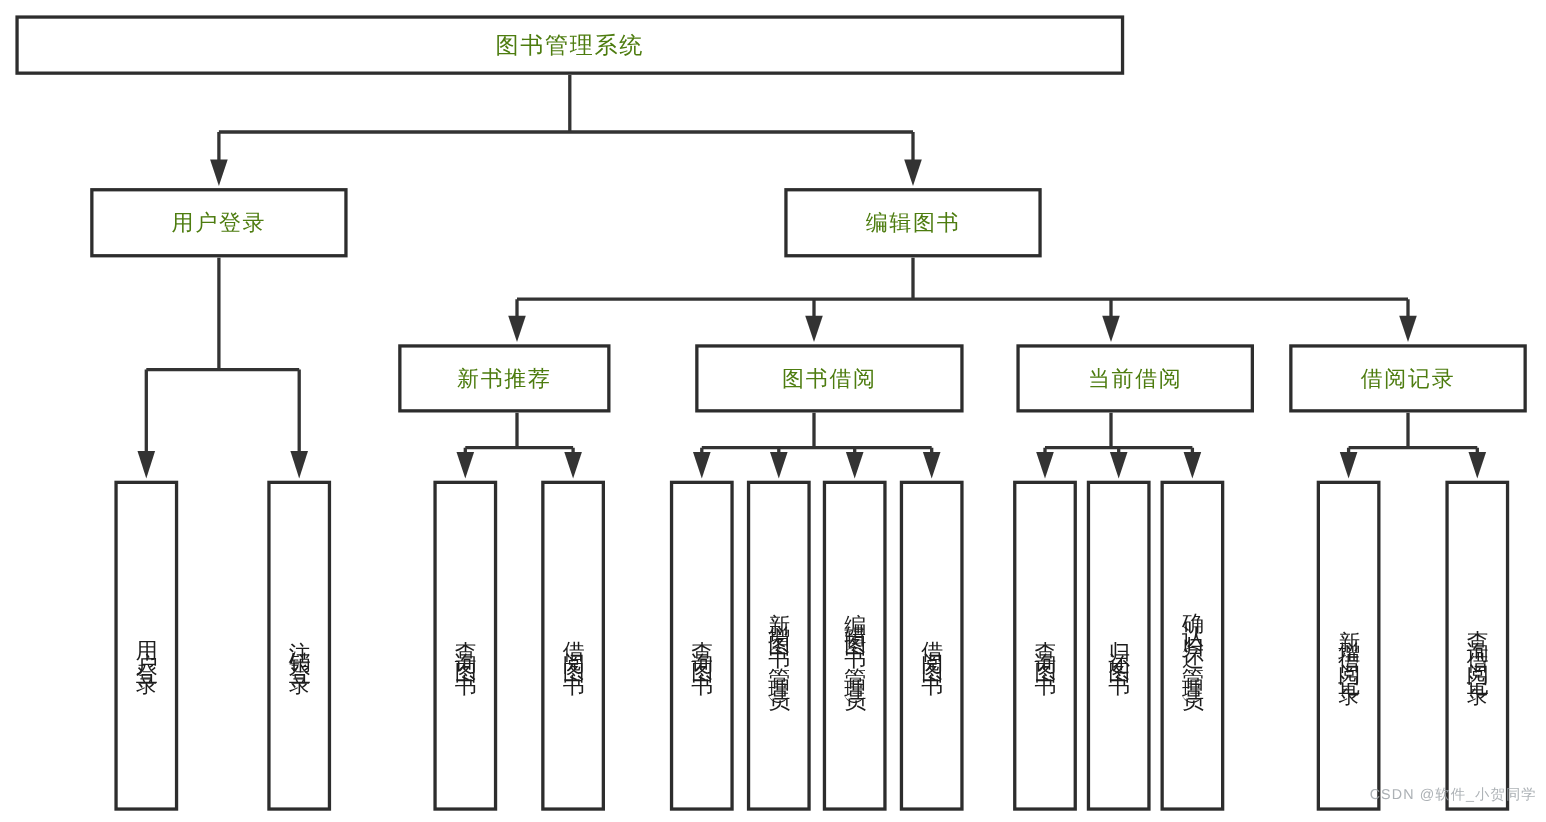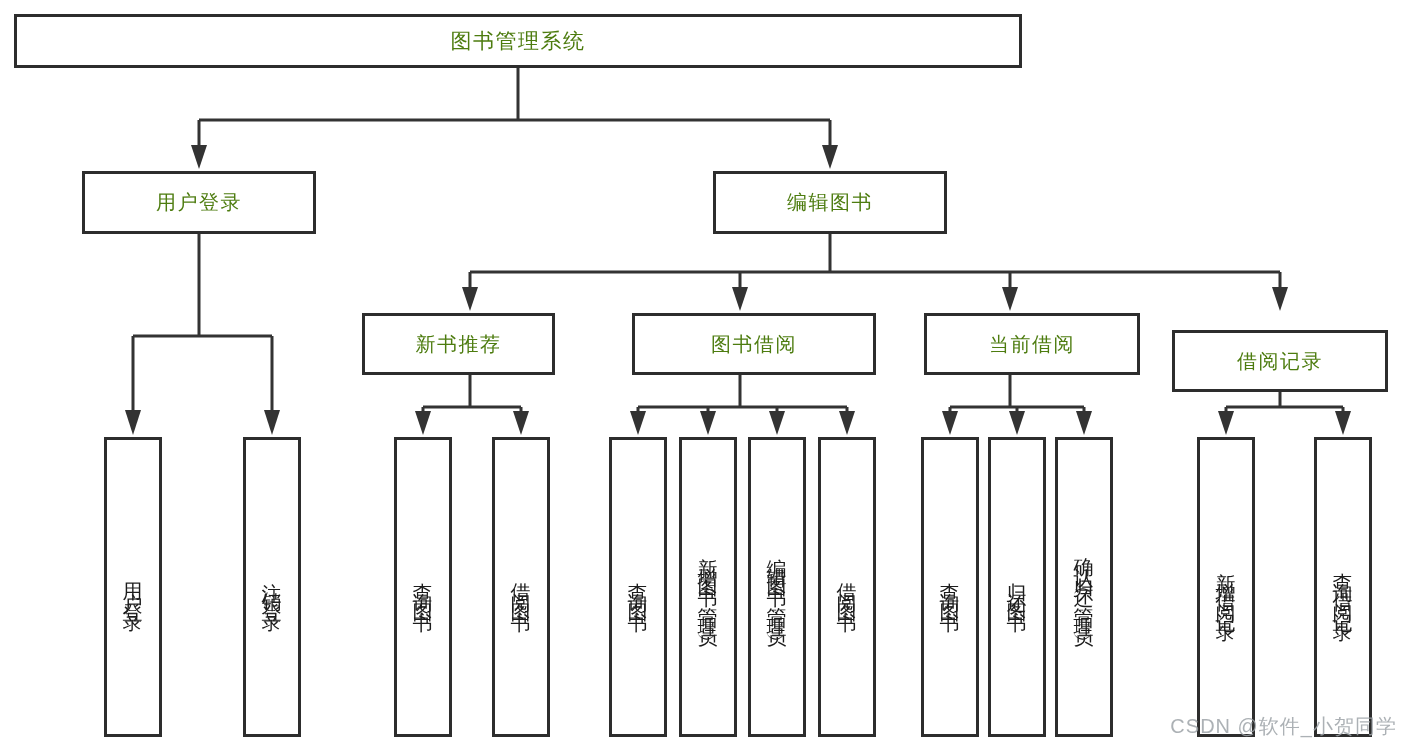--- a/index.html
+++ b/index.html
@@ -19,21 +19,21 @@
   .vbox{
     position:absolute;box-sizing:border-box;background:#ffffff;
     border:3px solid #2d2d2d;display:flex;align-items:center;justify-content:center;
     top:437px;width:58px;height:300px;
   }
   .vbox span{
     writing-mode:vertical-rl;text-orientation:mixed;
     font-size:20px;color:#1c1c1c;letter-spacing:0.5em;line-height:1;
   }
   .watermark{
-    position:absolute;top:713px;right:8px;font-size:20px;
+    position:absolute;top:713px;right:8px;font-size:13px;
     color:rgba(158,163,168,0.85);letter-spacing:1px;z-index:10;
   }
 </style>
 </head>
 <body>
 
 <div class="canvas">
 
   <svg class="wires" viewBox="0 0 1405 747">
 
@@ -84,21 +84,21 @@
 
   <div class="hbox" style="left:362px;top:313px;width:193px;height:62px;">
     <span>新书推荐</span>
   </div>
   <div class="hbox" style="left:632px;top:313px;width:244px;height:62px;">
     <span>图书借阅</span>
   </div>
   <div class="hbox" style="left:924px;top:313px;width:216px;height:62px;">
     <span>当前借阅</span>
   </div>
-  <div class="hbox" style="left:1172px;top:330px;width:216px;height:62px;">
+  <div class="hbox" style="left:1172px;top:313px;width:216px;height:62px;">
     <span>借阅记录</span>
   </div>
 
   <div class="vbox" style="left:104px;">
     <span>用户登录</span>
   </div>
   <div class="vbox" style="left:243px;">
     <span>注销登录</span>
   </div>
 

